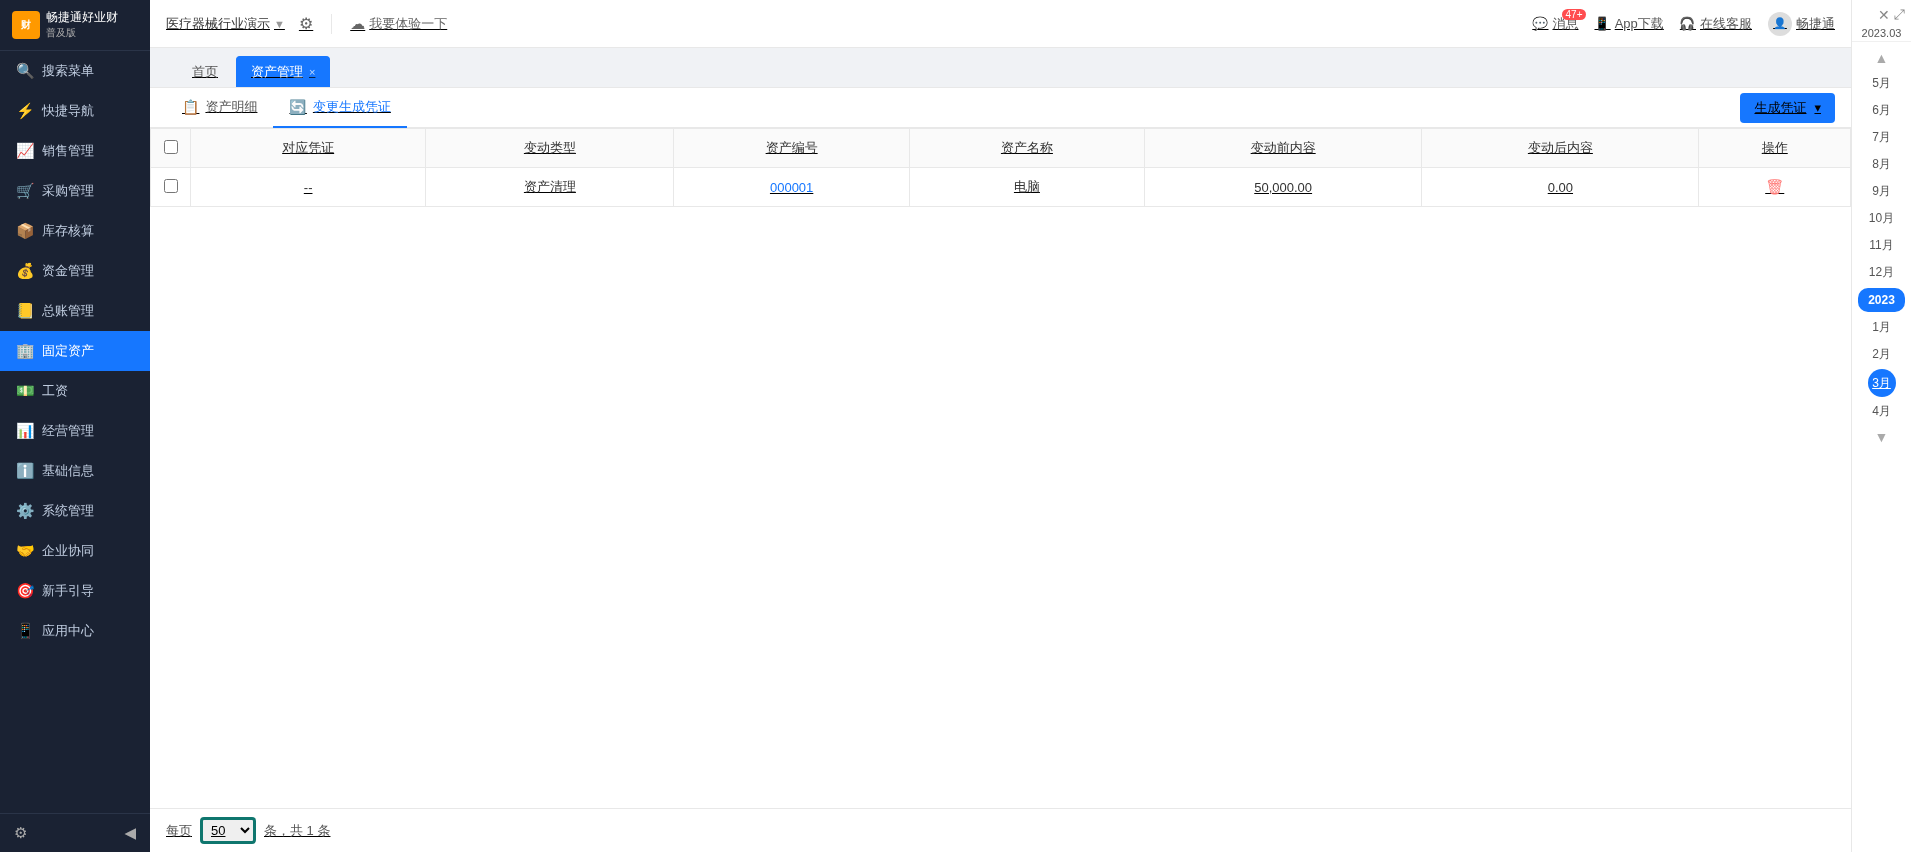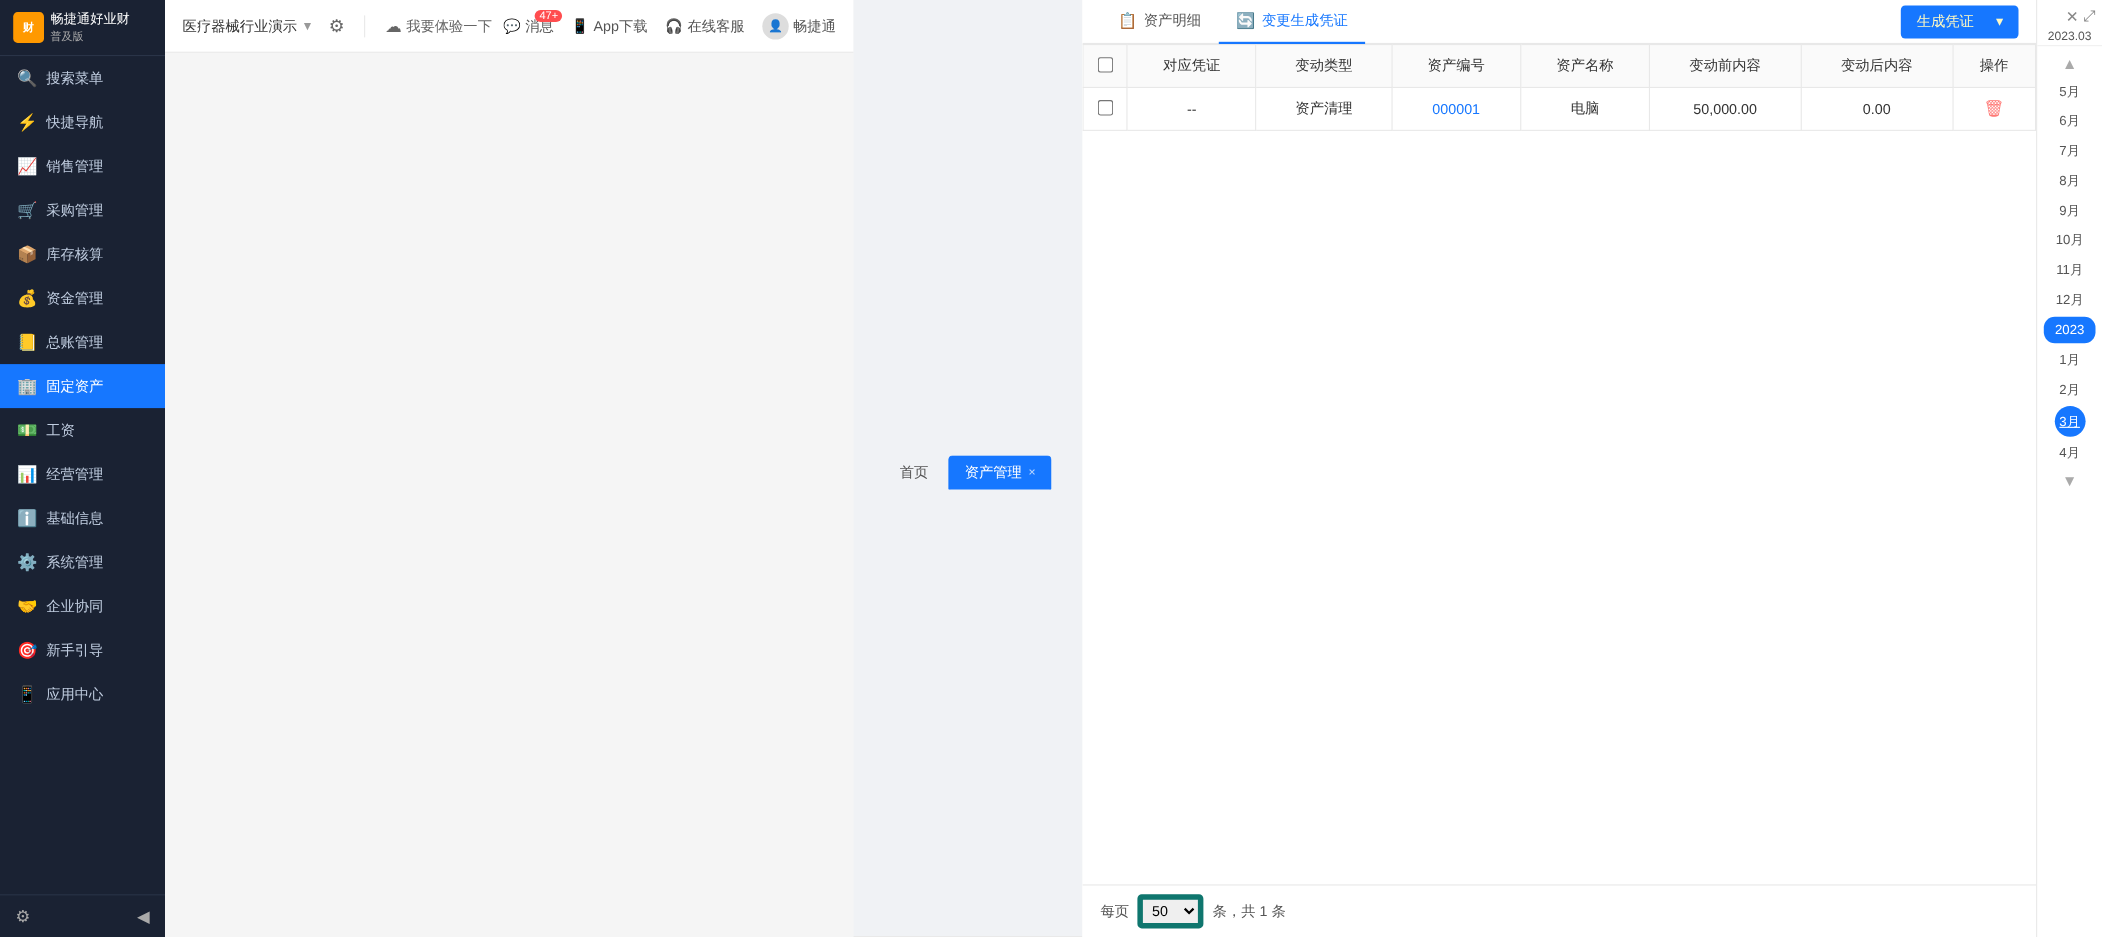--- a/index.html
+++ b/index.html
@@ -45,21 +45,21 @@
     .sidebar-item-icon { font-size: 15px; width: 18px; text-align: center; }
     .sidebar-bottom {
       border-top: 1px solid #2a3448;
       display: flex; align-items: center; justify-content: space-between;
       padding: 10px 14px;
     }
     .sidebar-bottom-icon { font-size: 15px; cursor: pointer; color: #aaa; }
 
     
     .main-wrapper {
-      flex: 1; display: flex; flex-direction: row; height: 100%; overflow: hidden;
+      flex: 1; display: flex; flex-direction: column; height: 100%; overflow: hidden; text-decoration: underline;
     }
 
     
     .topbar {
       background: #fff;
       border-bottom: 1px solid #e8e8e8;
       display: flex; align-items: center;
       padding: 0 16px;
       height: 48px;
       gap: 10px;
@@ -130,24 +130,24 @@
       margin-bottom: -1px;
     }
     .sub-tab.active {
       color: #1677ff; border-bottom-color: #1677ff;
     }
     .sub-tab-icon { font-size: 14px; }
     .sub-tab-generate {
       margin-left: auto;
     }
     .btn-generate {
-      background: #1677ff; color: #fef9c3;
+      background: #1677ff; color: #000000;
       border: none; border-radius: 4px;
       padding: 6px 14px; font-size: 13px; cursor: pointer;
-      display: flex; align-items: center; gap: 20px;
+      display: flex; align-items: center; gap: 8px;
     }
 
     
     .table-container {
       flex: 1; overflow: auto; padding: 0;
     }
     table {
       width: 100%; border-collapse: collapse; font-size: 13px;
     }
     thead tr { background: #fafafa; }
@@ -166,21 +166,21 @@
     .delete-icon { color: #ff7875; font-size: 15px; cursor: pointer; }
 
     
     .table-footer {
       border-top: 1px solid #e8e8e8;
       padding: 8px 16px;
       display: flex; align-items: center; gap: 8px;
       background: #fff; color: #555; font-size: 13px;
     }
     .page-size-select {
-      border: 5px solid #0f766e; border-radius: 4px;
+      border: 3px solid #0f766e; border-radius: 4px;
       padding: 2px 4px; font-size: 13px; cursor: pointer;
     }
 
     
     .right-panel {
       width: 60px;
       background: #fff;
       border-left: 1px solid #e8e8e8;
       display: flex; flex-direction: column;
       align-items: center;
@@ -204,20 +204,21 @@
     .timeline-item {
       display: flex; align-items: center; justify-content: center;
       width: 100%; padding: 5px 1px;
       font-size: 12px; color: #555;
       cursor: pointer; position: relative;
     }
     .timeline-item.active-year {
       background: #1677ff; color: #fff; border-radius: 10px;
       margin: 2px 6px; width: calc(100% - 12px);
       justify-content: center;
+      font-weight: bold;
     }
     .timeline-item.active-month {
       background: #1677ff; color: #fff; border-radius: 50%;
       width: 28px; height: 28px;
       margin: 1px auto;
       text-decoration: underline;
     }
     .timeline-up-btn, .timeline-down-btn {
       color: #aaa; font-size: 14px; cursor: pointer;
       padding: 4px;

